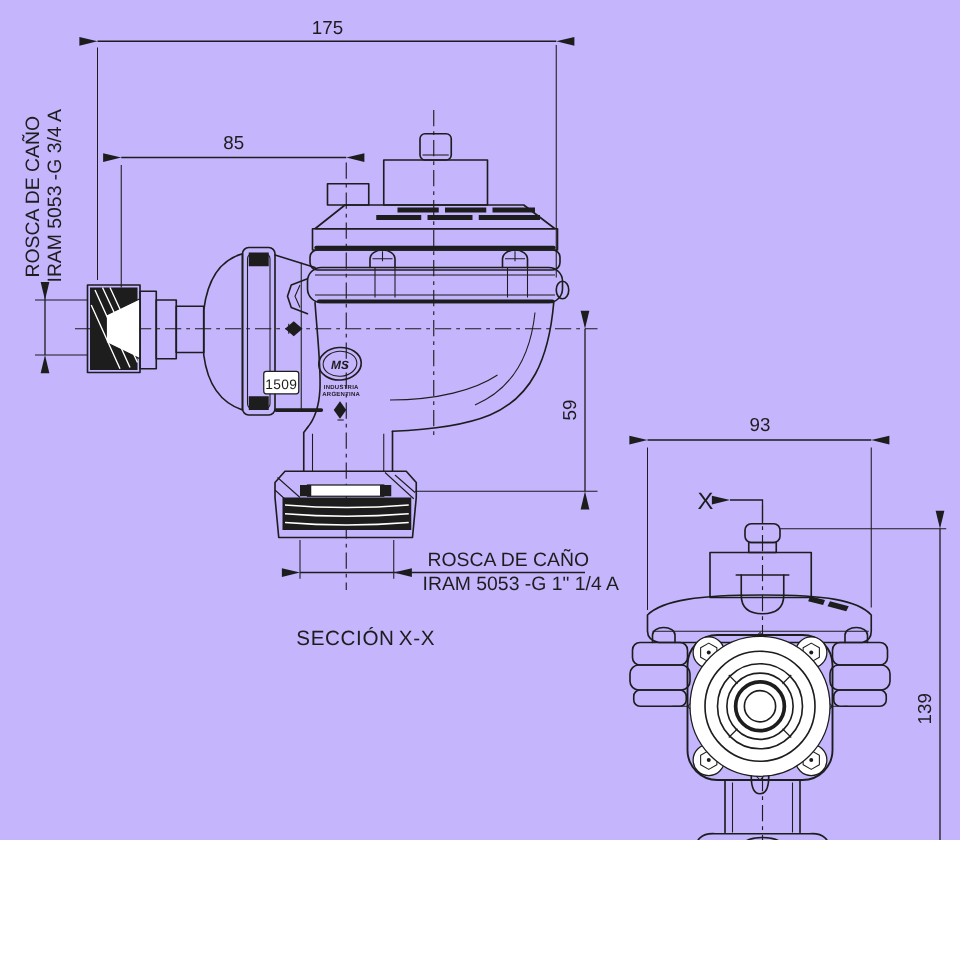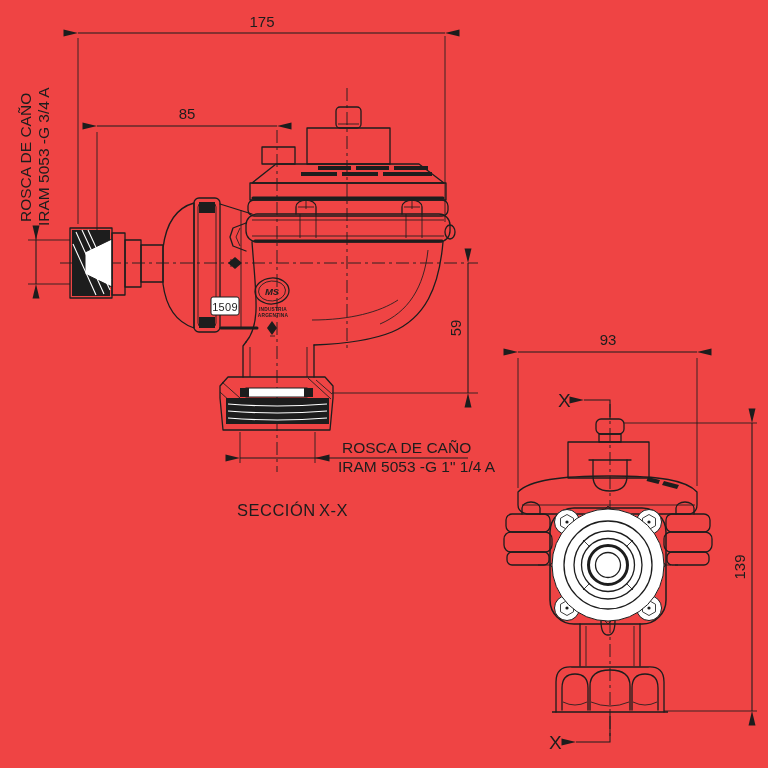--- a/index.html
+++ b/index.html
@@ -1,16 +1,16 @@
 <!DOCTYPE html>
 <html><head>
 <meta charset="utf-8">
 <style>
   html,body{margin:0;padding:0;background:#ffffff;}
-  .canvas{position:relative;width:768px;height:768px;background:#ef4444;overflow:hidden;}
+  .canvas{position:relative;width:768px;height:672px;background:#c4b5fd;overflow:hidden;}
   svg{position:absolute;left:0;top:0;}
   .ln{fill:none;stroke:#1d1d1d;stroke-width:1.3;stroke-linejoin:round;stroke-linecap:round;}
   .ln2{fill:none;stroke:#1d1d1d;stroke-width:1.5;stroke-linejoin:round;}
   .thin{fill:none;stroke:#1d1d1d;stroke-width:0.85;stroke-linejoin:round;}
   .thick{fill:none;stroke:#1d1d1d;stroke-width:3;stroke-linecap:round;}
   .ext{fill:none;stroke:#1d1d1d;stroke-width:0.85;}
   .dim{fill:none;stroke:#1d1d1d;stroke-width:1.05;}
   .cl{fill:none;stroke:#1d1d1d;stroke-width:0.9;stroke-dasharray:13 4 3 4;}
   .dk{fill:#1d1d1d;stroke:none;}
   .wh{fill:#ffffff;stroke:#1d1d1d;stroke-width:1;}

